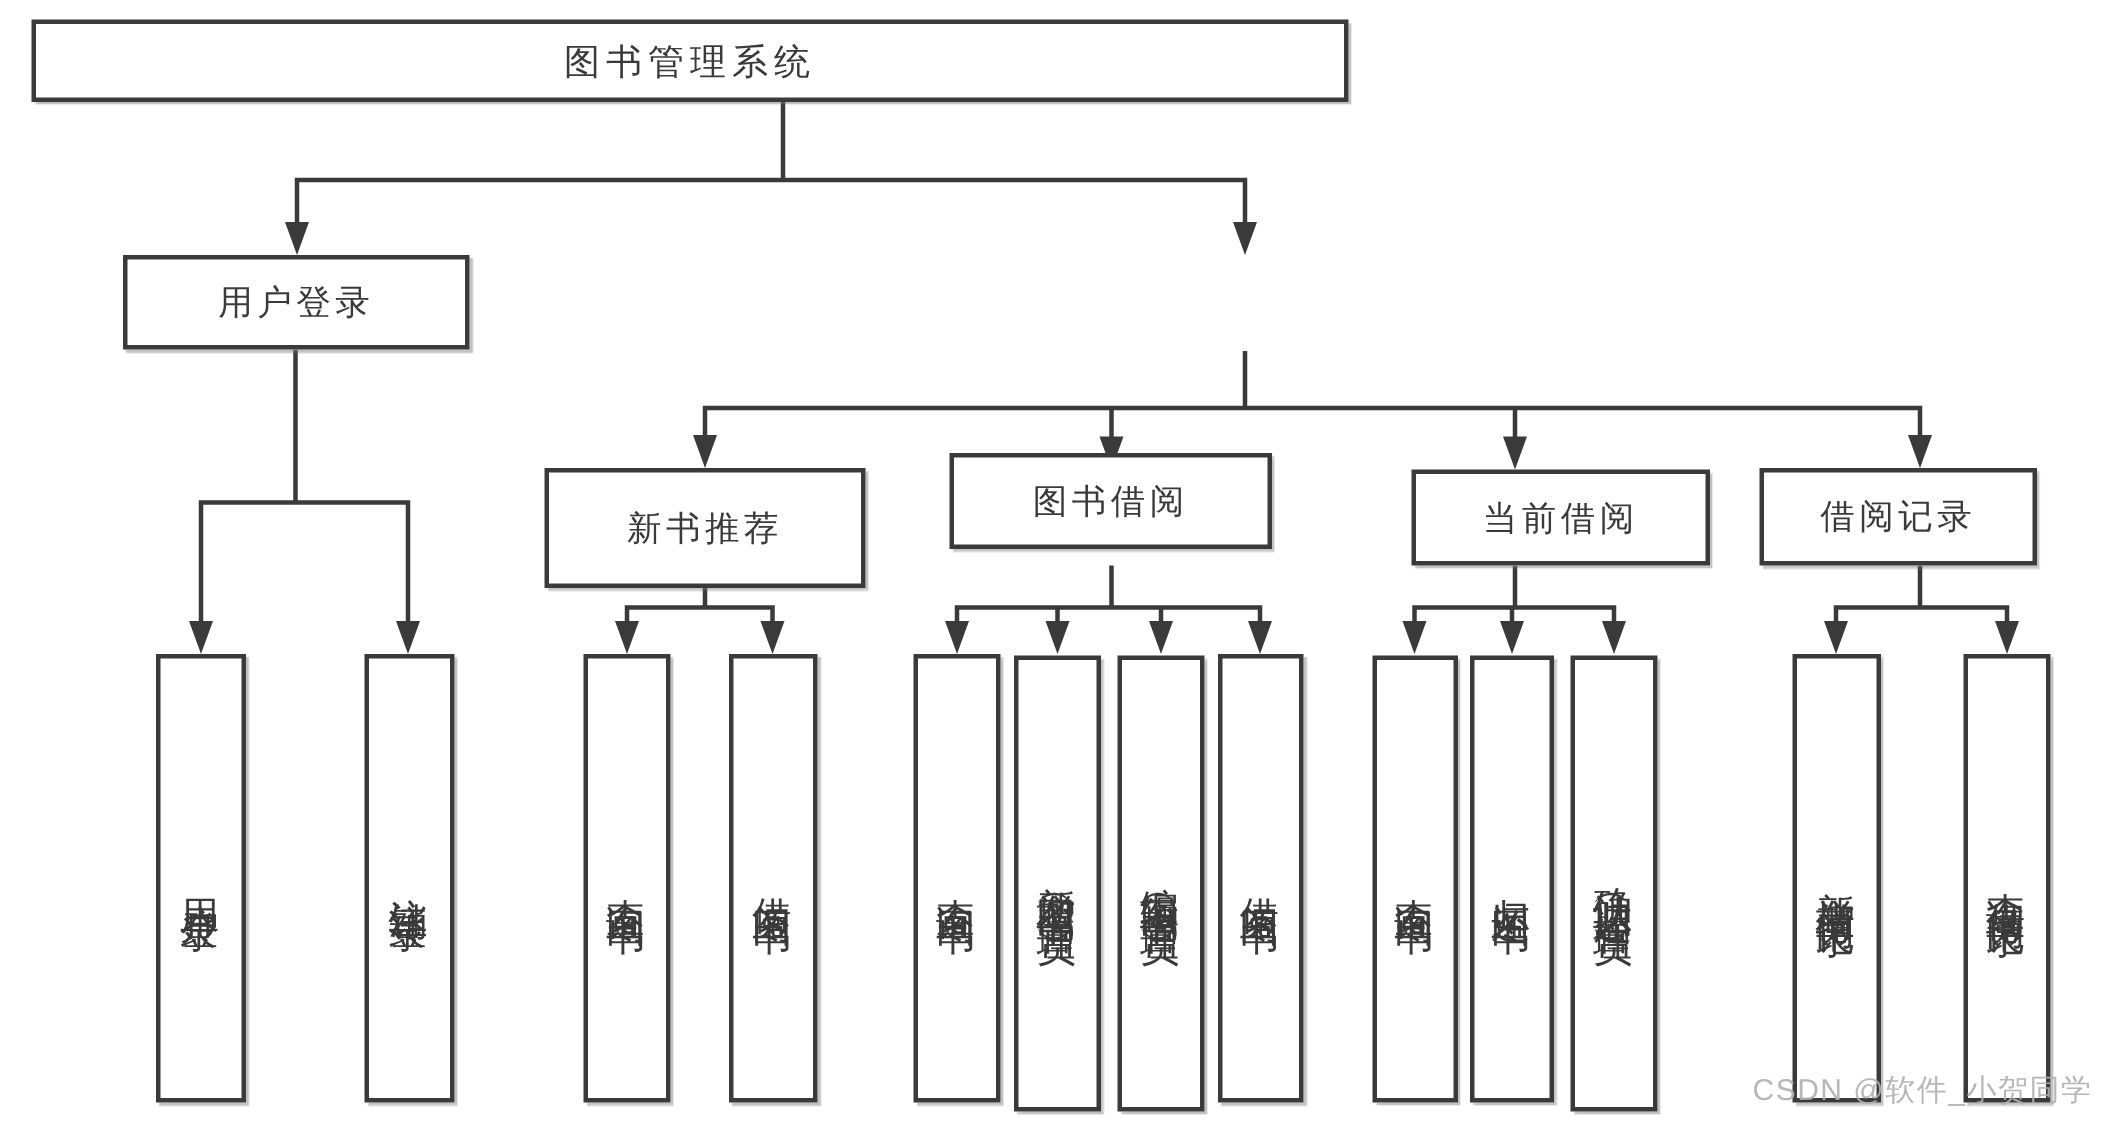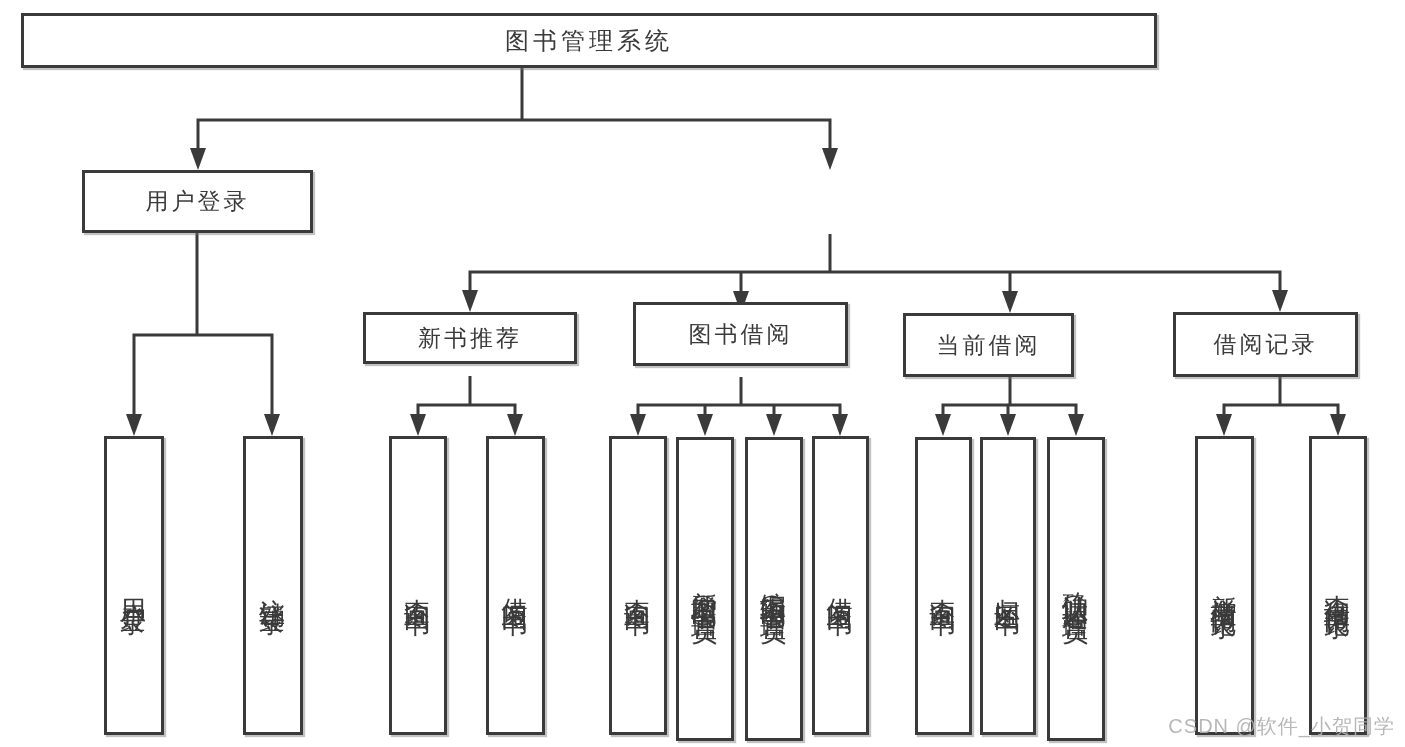--- a/index.html
+++ b/index.html
@@ -91,35 +91,35 @@
       <polygon points="1000,414 1016,414 1008,436"></polygon>
       <polygon points="1068,414 1084,414 1076,436"></polygon>
     </g>
     <g>
       <path d="M1280,377 L1280,405 M1224,416 L1224,405 L1338,405 L1338,416"></path>
       <polygon points="1216,414 1232,414 1224,436"></polygon>
       <polygon points="1330,414 1346,414 1338,436"></polygon>
     </g>
   </svg>
 
-  <div class="node hbox root" style="left:21px;top:13px;width:1136px;height:55px">
+  <div class="node hbox root" style="left:21px;top:13px;width:878px;height:55px">
     <span class="lbl">图书管理系统</span>
   </div>
 
   <div class="node hbox" style="left:82px;top:170px;width:231px;height:63px">
     <span class="lbl">用户登录</span>
   </div>
 
-  <div class="node hbox" style="left:363px;top:312px;width:214px;height:52px">
+  <div class="node hbox" style="left:363px;top:312px;width:214px;height:80px">
     <span class="lbl">新书推荐</span>
   </div>
   <div class="node hbox" style="left:633px;top:302px;width:215px;height:64px">
     <span class="lbl">图书借阅</span>
   </div>
-  <div class="node hbox" style="left:903px;top:313px;width:171px;height:64px">
+  <div class="node hbox" style="left:941px;top:313px;width:199px;height:64px">
     <span class="lbl">当前借阅</span>
   </div>
   <div class="node hbox" style="left:1173px;top:312px;width:185px;height:65px">
     <span class="lbl">借阅记录</span>
   </div>
 
   <div class="node vbox" style="left:104px;top:436px;width:60px;height:299px">
     <span class="lbl">用户登录</span>
   </div>
   <div class="node vbox" style="left:243px;top:436px;width:60px;height:299px">

